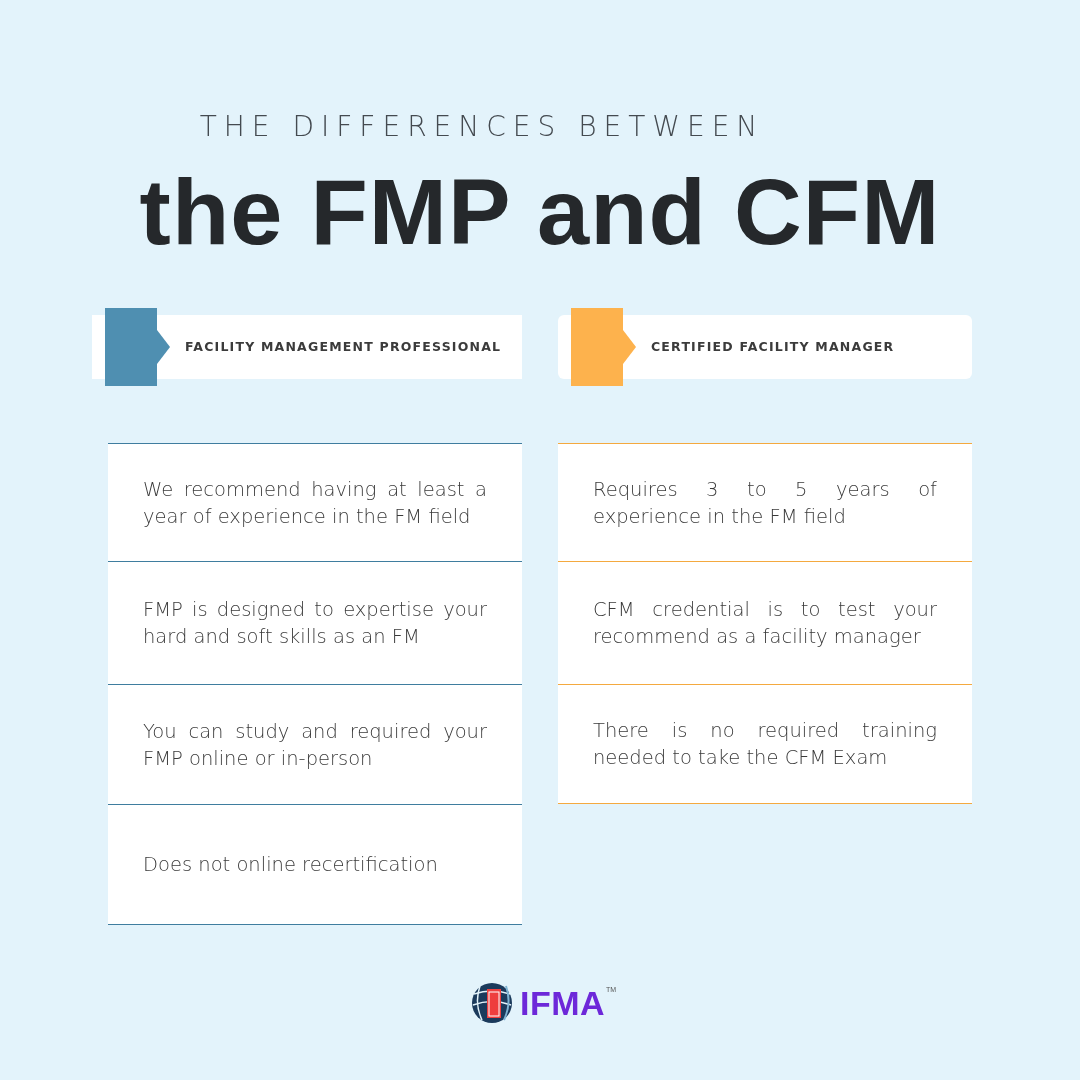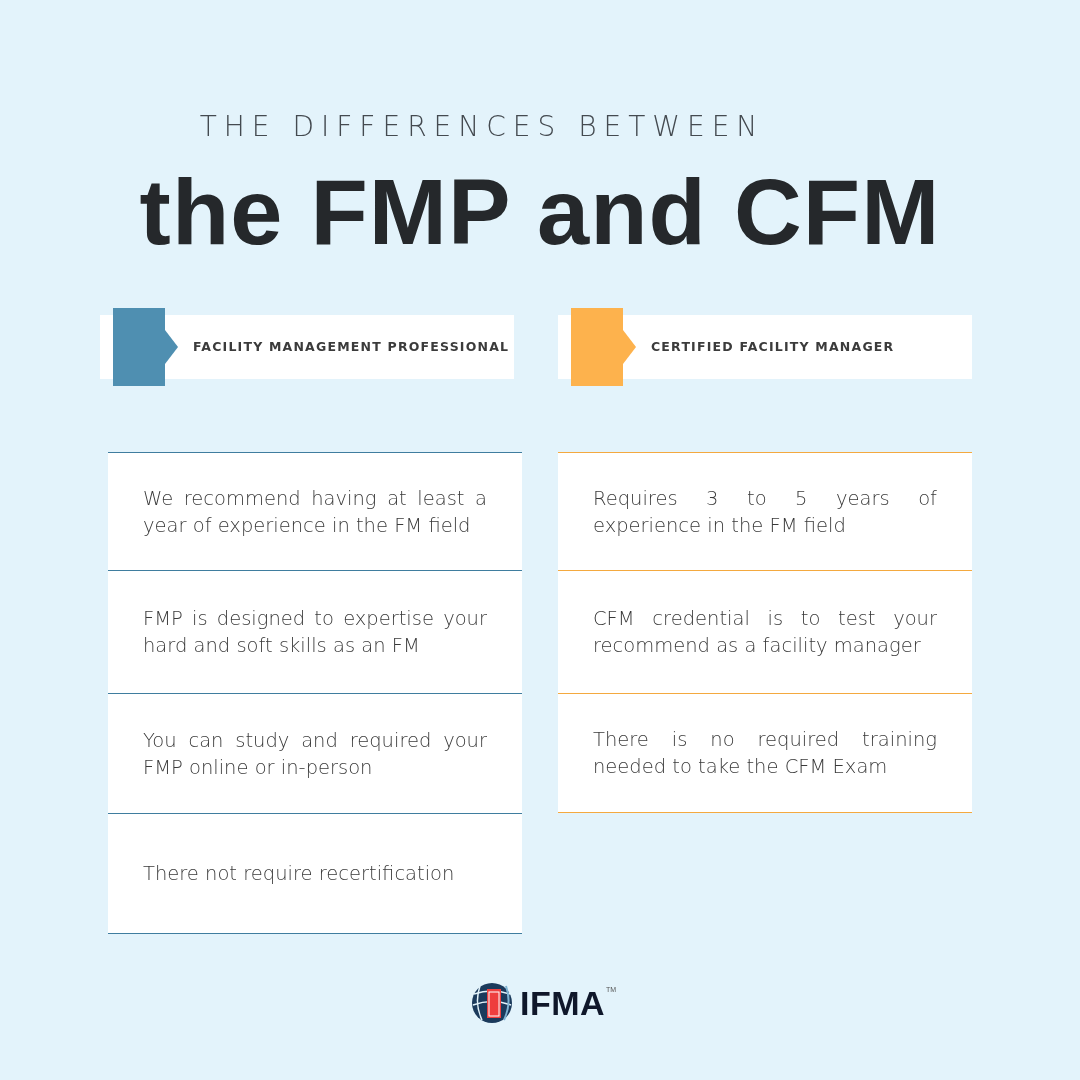--- a/index.html
+++ b/index.html
@@ -1,38 +1,38 @@
 <!DOCTYPE html>
 <html><head>
 <meta charset="utf-8">
 <style>
   html, body { margin:0; padding:0; }
   body { width:1080px; height:1080px; background:#e3f3fb; position:relative; overflow:hidden; font-family:"Liberation Sans", sans-serif; color:#333; }
   .subtitle { position:absolute; top:110px; left:0; width:964px; text-align:center; font-family:"DejaVu Sans", sans-serif; font-weight:300; font-size:28px; letter-spacing:7px; color:#444a50; }
   .title { position:absolute; top:160px; left:0; width:1080px; text-align:center; font-family:"Liberation Sans", sans-serif; font-weight:bold; font-size:92px; color:#25282b; letter-spacing:1px; transform:scaleX(1.02); }
   .header { position:absolute; top:315px; height:64px; width:414px; background:#fff; }
-  .header.left { left:100px; }
-  .header.right { left:558px; }
+  .header.left { left:92px;padding-left:16px; }
+  .header.right { left:558px;border-radius:6px; }
   .flag { position:absolute; top:-7px; left:13px; width:52px; height:78px; }
   .flag:after { content:""; position:absolute; left:52px; top:22px; border-top:17px solid transparent; border-bottom:17px solid transparent; border-left:13px solid; border-left-color:inherit; }
   .flag.blue { background:#4f8fb1; border-left-color:#4f8fb1; }
   .flag.orange { background:#fdb24d; border-left-color:#fdb24d; }
   .header-label { position:absolute; left:93px; top:0; line-height:64px; font-family:"DejaVu Sans", sans-serif; font-weight:bold; font-size:12.5px; letter-spacing:1.2px; color:#3b3b3b; }
-  .column { position:absolute; top:443px; width:414px;margin-top:9px; }
+  .column { position:absolute; top:443px; width:414px; }
   .column.left { left:108px; }
   .column.right { left:558px;border-radius:26px; }
   .cell { background:#fff; box-sizing:border-box; padding:0 35px; display:flex; align-items:center; font-family:"DejaVu Sans", sans-serif; font-weight:300; font-size:19.5px; line-height:27px; color:#3a3a3a; text-align:justify; }
   .column.left .cell { border-top:1.5px solid #3f7d9f; }
   .column.right .cell { border-top:1.5px solid #f4a93f; }
   .column.left .cell:last-child { border-bottom:1.5px solid #3f7d9f; }
   .column.right .cell:last-child { border-bottom:1.5px solid #f4a93f; }
   .cell span { display:block; width:100%; }
   .h1 { height:118px; } .h2 { height:123px; } .h3 { height:120px; } .h4 { height:121px; }
   .logo { position:absolute; top:978px; left:470px; height:50px; display:flex; align-items:center; }
-  .logo-text { font-family:"Liberation Sans", sans-serif; font-weight:bold; font-size:34px; color:#0f172a; margin-left:6px; letter-spacing:0.5px; }
+  .logo-text { font-family:"Liberation Sans", sans-serif; font-weight:bold; font-size:34px; color:#6d28d9; margin-left:6px; letter-spacing:0.5px; }
   .tm { font-size:7px; color:#555; align-self:flex-start; margin-top:8px; margin-left:1px; }
 </style>
 </head>
 <body>
 
 <div class="subtitle">THE DIFFERENCES BETWEEN</div>
 <div class="title">the FMP and CFM</div>
 
 <div class="header left">
   <div class="flag blue"></div>
@@ -47,21 +47,21 @@
   <div class="cell h1">
       <span>We recommend having at least a year of experience in the FM field</span>
     </div>
   <div class="cell h2">
       <span>FMP is designed to expertise your hard and soft skills as an FM</span>
     </div>
   <div class="cell h3">
       <span>You can study and required your FMP online  or in-person</span>
     </div>
   <div class="cell h4">
-      <span>There not require recertification</span>
+      <span>Does not online recertification</span>
     </div>
 </div>
 
 <div class="column right">
   <div class="cell h1">
       <span>Requires 3 to 5 years of experience in the FM field</span>
     </div>
   <div class="cell h2">
       <span>CFM credential is to test your recommend as a facility manager</span>
     </div>

